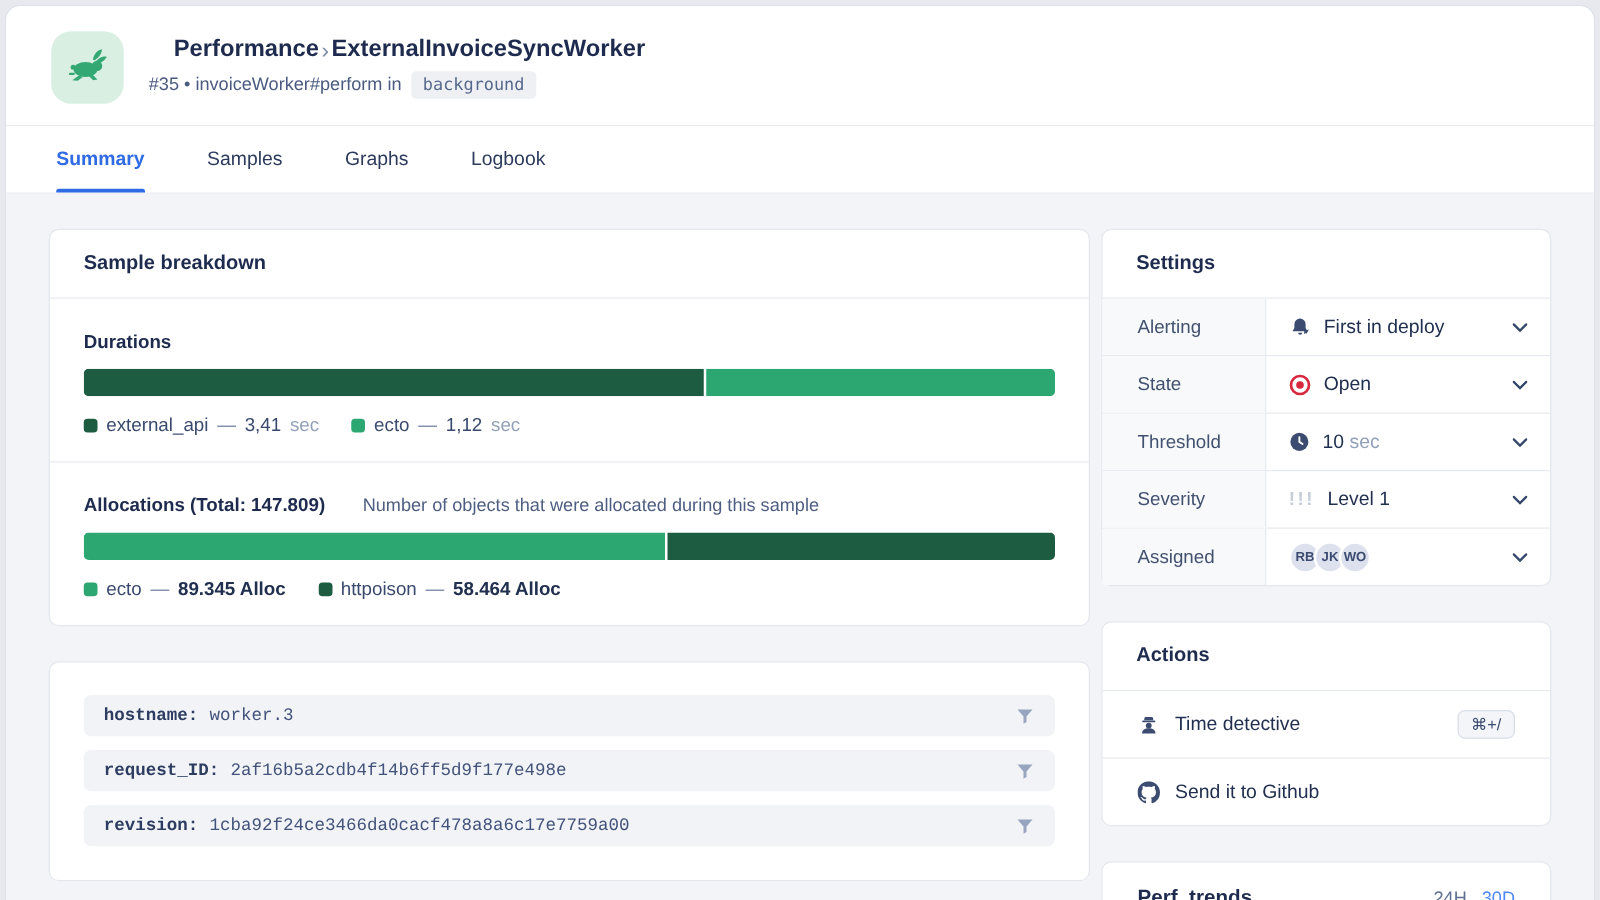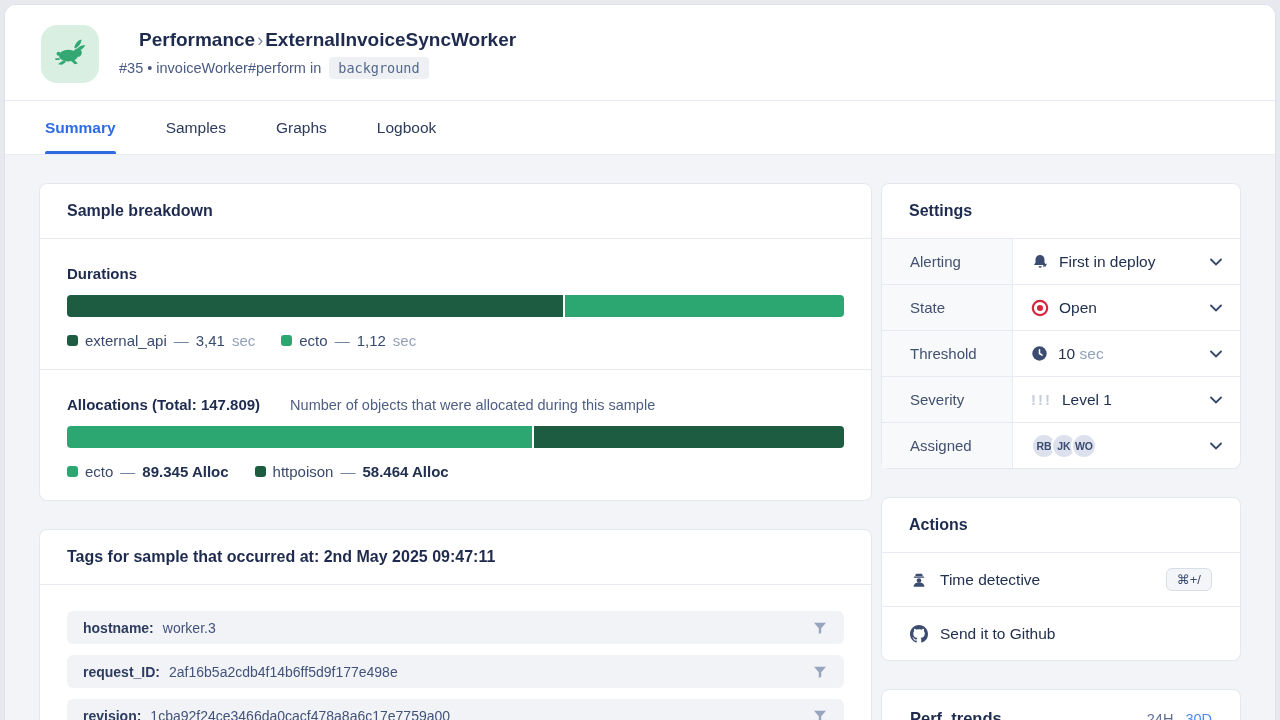--- a/index.html
+++ b/index.html
@@ -47,21 +47,21 @@
   .legend { display:flex; gap:26px; align-items:center; font-size:15px; color:#3a4a6e; }
   .lg-item { display:flex; align-items:center; gap:7px; }
   .sw { width:11px; height:11px; border-radius:3px; display:inline-block; }
   .sw-dark { background:#1d5c40; } .sw-light { background:#2da771; }
   .dash { color:#7283a3; }
   .unit-dim { color:#93a0ba; }
   .lg-strong { font-weight:700; color:#22304f; }
 
   
   .tag-list { padding:26px 27px 27px 27px; }
-  .tag-row { background:#f1f3f6; border-radius:6px; height:33px; display:flex; align-items:center; padding:0 16px; margin-bottom:11px; font-family:Liberation Sans, sans-serif; font-size:14px; color:#42527a; }
+  .tag-row { background:#f1f3f6; border-radius:6px; height:33px; display:flex; align-items:center; padding:0 16px; margin-bottom:11px; font-family:Liberation Mono, monospace; font-size:14px; color:#42527a; }
   .tag-row:last-child { margin-bottom:0; }
   .tag-key { font-weight:700; color:#2d3c60; margin-right:9px; }
   .tag-filter { margin-left:auto; cursor:pointer; display:flex; }
 
   
   .set-row { display:flex; border-top:1px solid #e7eaf0; height:46px; }
   .set-label { width:131px; flex:0 0 131px; background:#f8f9fb; border-right:1px solid #e7eaf0; display:flex; align-items:center; padding-left:28px; font-size:15px; color:#42516f; }
   .set-value { flex:1; display:flex; align-items:center; gap:10px; padding:0 18px; font-size:15.5px; color:#22304f; cursor:pointer; }
   .chev { margin-left:auto; display:flex; }
   .excl { font-weight:700; color:#c6cdd9; letter-spacing:2px; font-size:15px; }
@@ -174,21 +174,20 @@
               <span class="sw sw-dark"></span>
               <span>httpoison</span>
               <span class="dash">—</span>
               <span class="lg-strong"><span>58.464</span> <span>Alloc</span></span>
             </div>
           </div>
         </div>
       </div>
 
       <div class="card">
-        <div class="card-hd">Tags for sample that occurred at: 2nd May 2025 09:47:11</div>
         <div class="tag-list">
           <div class="tag-row">
             <span class="tag-key">hostname:</span>
             <span>worker.3</span>
             <span class="tag-filter">
               <svg width="16" height="16" viewBox="0 0 24 24" fill="#97a5bf">
                   <path d="M3 4h18l-7.2 8.4V19l-3.6 2v-8.6L3 4z"></path>
                 </svg>
             </span>
           </div>

